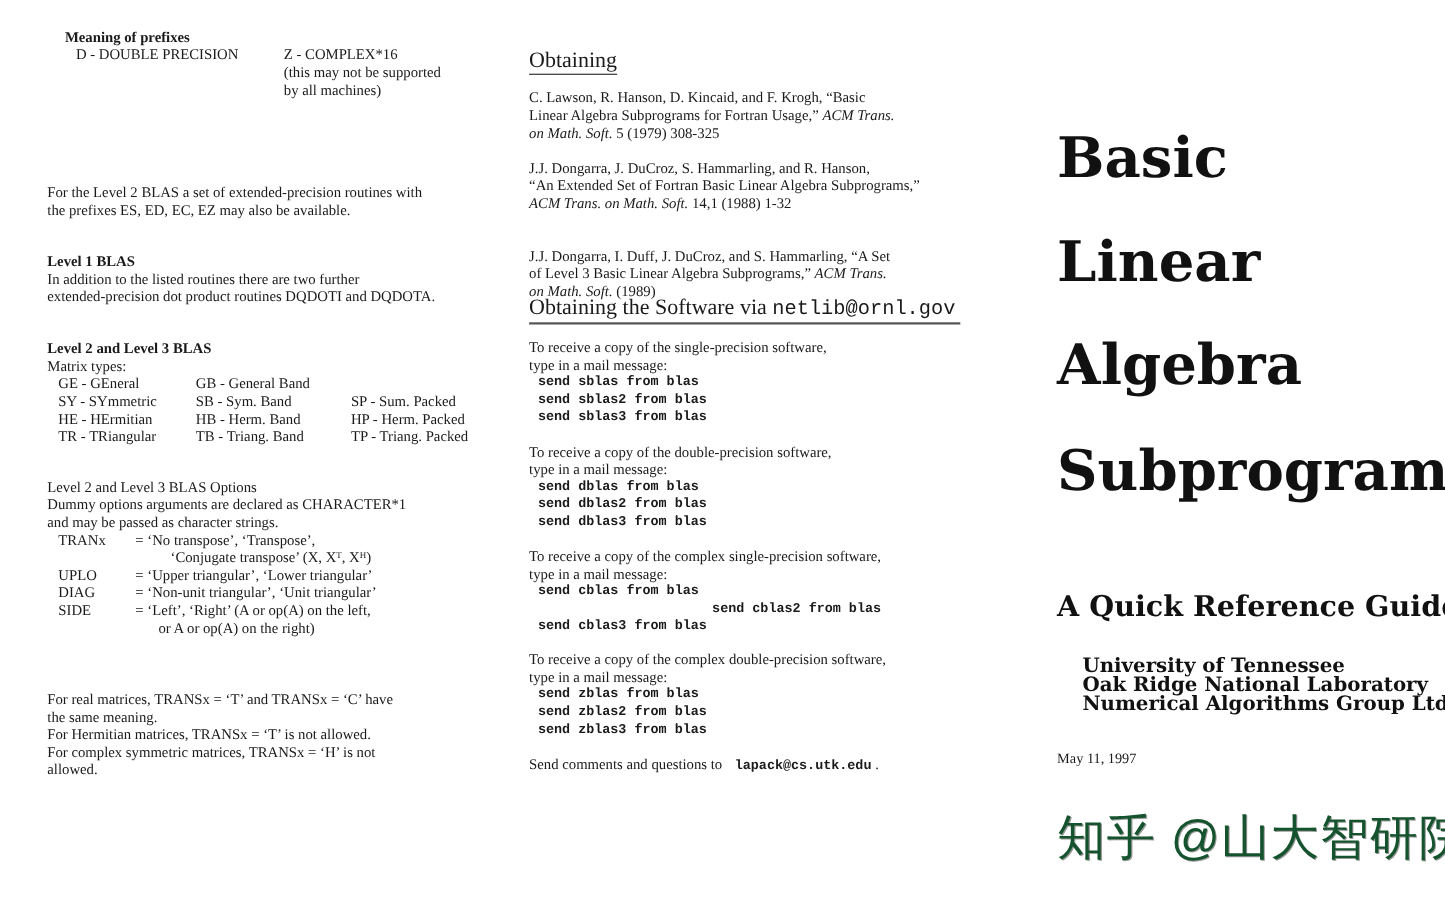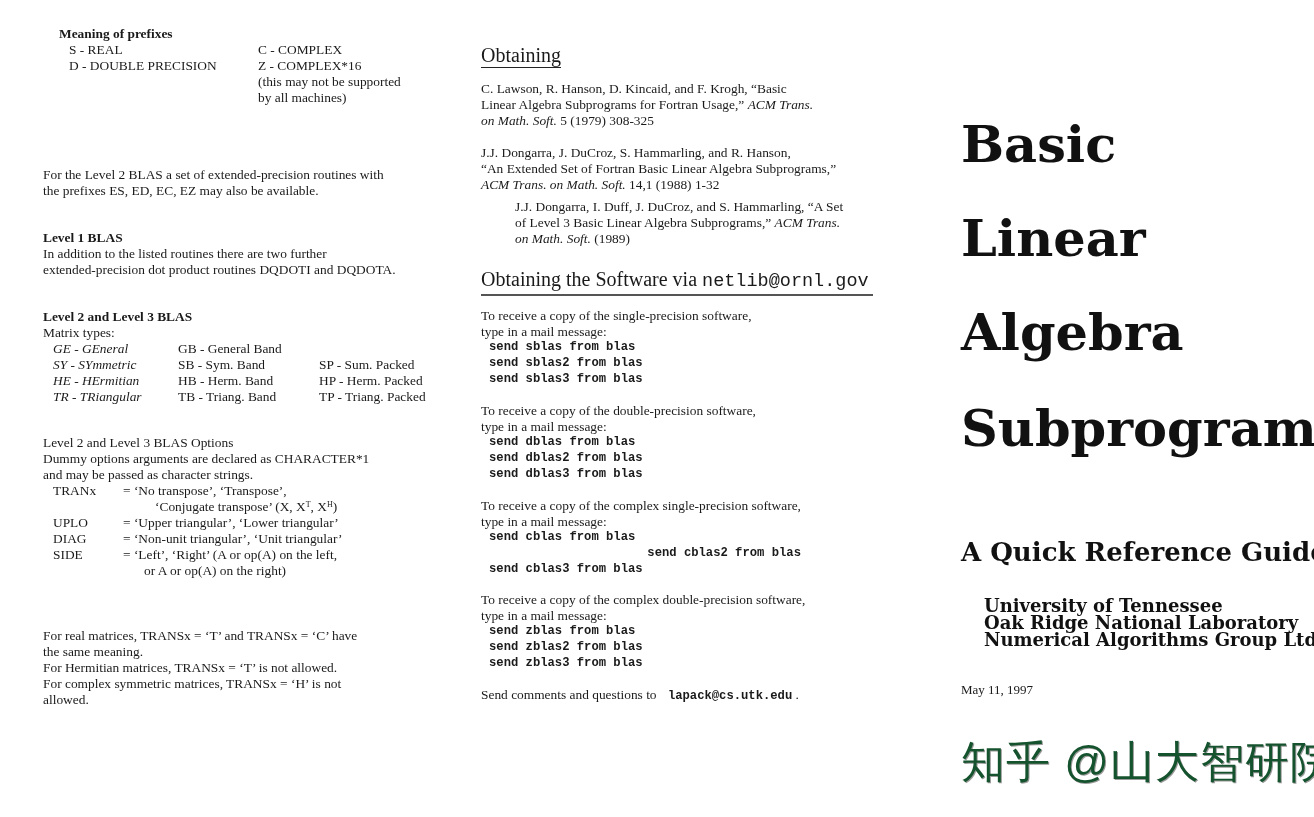--- a/index.html
+++ b/index.html
@@ -18,21 +18,21 @@
     .abs { position: absolute; }
     .txt { font-size: 13.4px; line-height: 16px; white-space: nowrap; }
     .bold { font-weight: bold; }
     .mono { font-family: "Liberation Mono", "DejaVu Sans Mono", monospace; font-weight: bold; font-size: 12.2px; line-height: 15.8px; }
     .ital { font-style: italic; }
 
     
     #col-left { left: 43px; top: 26px; width: 420px; }
     .section { position: absolute; left: 0; }
     .grid-row { display: flex; }
-    .c1 { width: 125px; font-style: italic; }
+    .c1 { width: 125px; }
     .c2 { width: 141px; }
     .c3 { }
     .indent { padding-left: 10px; }
 
     .opt-row { display: flex; }
     .opt-key { width: 70px; }
     .opt-val { }
 
     
     #col-mid { left: 481px; top: 43px; width: 430px; }
@@ -92,24 +92,20 @@
     }
   </style>
 </head>
 <body>
 
 <div id="col-left" class="abs">
 
   <div class="section" style="top:0;margin-left:16px;">
     <div class="txt bold">Meaning of prefixes</div>
     <div class="grid-row txt">
-      <span class="indent" style="width:189px;">S - REAL</span>
-      <span>C - COMPLEX</span>
-    </div>
-    <div class="grid-row txt">
       <span class="indent" style="width:189px;">D - DOUBLE PRECISION</span>
       <span>Z - COMPLEX*16</span>
     </div>
     <div class="grid-row txt">
       <span class="indent" style="width:189px;"></span>
       <span>(this may not be supported</span>
     </div>
     <div class="grid-row txt">
       <span class="indent" style="width:189px;"></span>
       <span>by all machines)</span>
@@ -202,21 +198,21 @@
     <div class="txt"><span>Linear Algebra Subprograms for Fortran Usage,” </span><span class="ital">ACM Trans.</span></div>
     <div class="txt"><span class="ital">on Math. Soft.</span><span> 5 (1979) 308-325</span></div>
   </div>
 
   <div class="section" style="top:102px;">
     <div class="txt">J.J. Dongarra, J. DuCroz, S. Hammarling, and R. Hanson,</div>
     <div class="txt"><span>“An Extended Set of Fortran Basic Linear Algebra Subprograms,”</span><span class="ital"></span></div>
     <div class="txt"><span class="ital">ACM Trans. on Math. Soft.</span><span> 14,1 (1988) 1-32</span></div>
   </div>
 
-  <div class="section" style="top:156px;margin-left:34px;">
+  <div class="section" style="top:182px;">
     <div class="txt">J.J. Dongarra, I. Duff, J. DuCroz, and S. Hammarling, “A Set</div>
     <div class="txt"><span>of Level 3 Basic Linear Algebra Subprograms,” </span><span class="ital">ACM Trans.</span></div>
     <div class="txt"><span class="ital">on Math. Soft.</span><span> (1989)</span></div>
   </div>
 
   <div class="section" style="top:224px;">
     <div class="heading-rule" style="border-bottom: 2px solid #555; width:392px;">
       <span>Obtaining the Software via </span><span class="heading-mono">netlib@ornl.gov</span>
     </div>
   </div>

